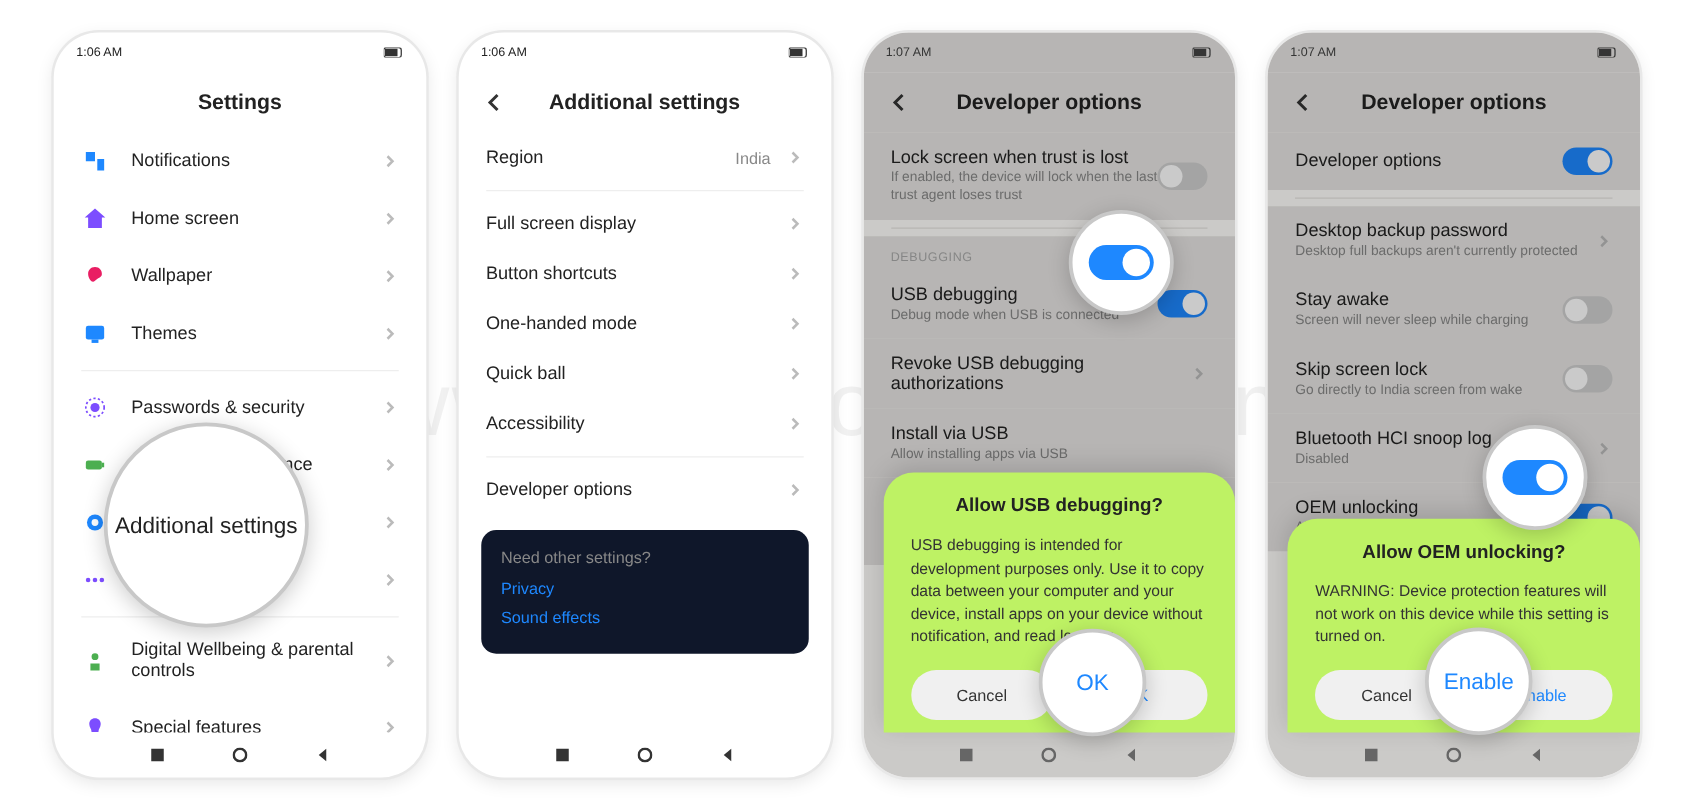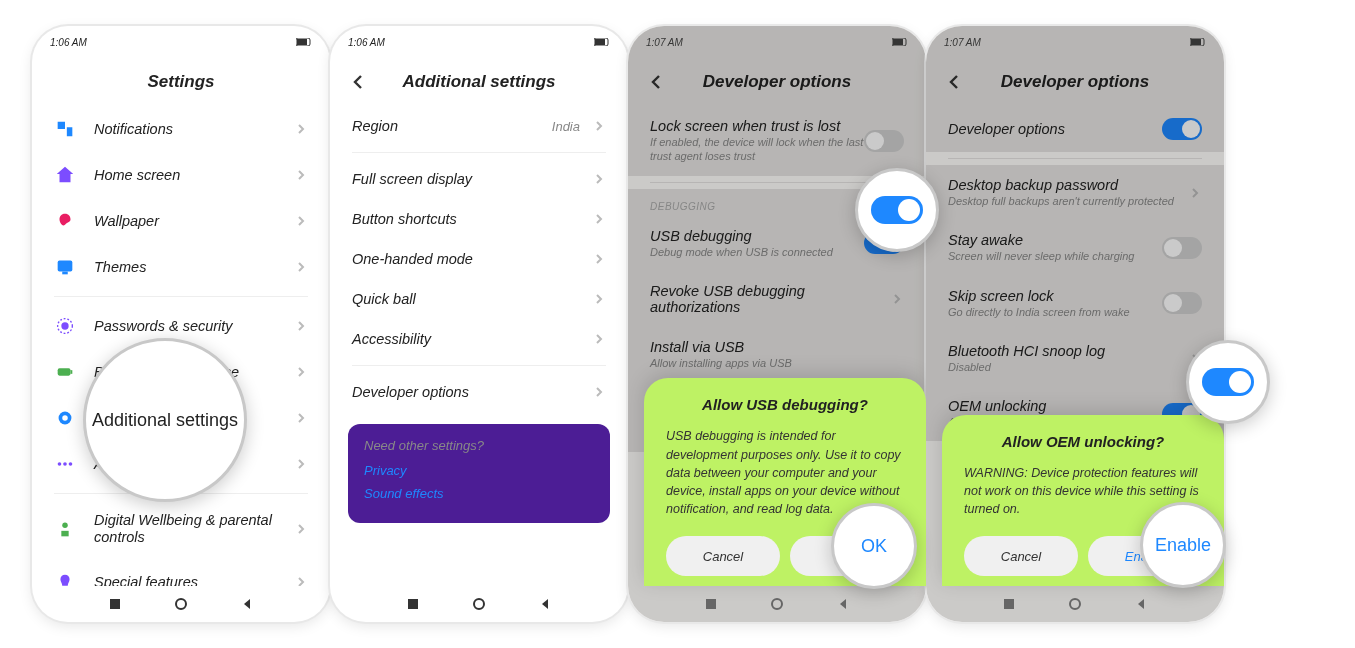--- a/index.html
+++ b/index.html
@@ -1,39 +1,39 @@
 <!DOCTYPE html>
 <html><head>
 <meta charset="utf-8">
 <style>
 * { margin: 0; padding: 0; box-sizing: border-box; font-family: -apple-system, "Helvetica Neue", Arial, sans-serif; }
 body { background: #fff; width: 1355px; height: 648px; position: relative; }
 .watermark { position: absolute; left: 50%; top: 50%; transform: translate(-50%, -50%); font-size: 72px; color: rgba(200,200,200,0.25); font-weight: 300; letter-spacing: 2px; pointer-events: none; z-index: 0; white-space: nowrap; }
-.phones { display: flex; padding: 26px 32px; position: relative; z-index: 1; font-style: italic; }
+.phones { display: flex; gap: 26px; padding: 26px 43px; position: relative; z-index: 1; }
 .phone { width: 298px; height: 596px; border-radius: 36px; background: #fff; box-shadow: 0 0 0 2px #e8e8e8, 0 4px 14px rgba(0,0,0,0.1); overflow: hidden; position: relative; }
 .phone.dim .content, .phone.dim .statusbar { filter: brightness(0.9); }
 .statusbar { height: 32px; display: flex; align-items: center; justify-content: space-between; padding: 0 18px; font-size: 10px; color: #222; }
 .statusbar .right { display: flex; gap: 4px; align-items: center; }
 .statusbar .right svg { display: block; }
 .content { height: calc(100% - 32px - 36px); overflow: hidden; position: relative; }
 .navbar { position: absolute; bottom: 0; left: 0; right: 0; height: 36px; display: flex; align-items: center; justify-content: space-around; padding: 0 50px; }
 .navbar .nk { width: 12px; height: 12px; }
 .header { display: flex; align-items: center; height: 48px; padding: 0 18px; position: relative; }
 .header .title { flex: 1; text-align: center; font-size: 17px; font-weight: 600; color: #222; }
 .header .back { position: absolute; left: 18px; width: 20px; height: 20px; }
 .row { display: flex; align-items: center; padding: 12px 22px; position: relative; }
 .row .icon { width: 22px; height: 22px; margin-right: 18px; flex: none; }
 .row .label { flex: 1; font-size: 14.5px; color: #222; }
 .row .sub { font-size: 11px; color: #888; margin-top: 1px; line-height: 1.3; }
 .row .col { flex: 1; }
 .row .chevron { width: 14px; height: 14px; flex: none; margin-left: 8px; }
 .row .value { font-size: 13px; color: #888; margin-right: 4px; }
 .divider { height: 1px; background: #eee; margin: 6px 22px; }
 .section-label { font-size: 10px; color: #aaa; letter-spacing: 0.5px; padding: 12px 22px 4px; text-transform: uppercase; }
-.helpbox { background: #4c1d95; border-radius: 12px; margin: 12px 18px; padding: 14px 16px; }
+.helpbox { background: #0f172a; border-radius: 12px; margin: 12px 18px; padding: 14px 16px; }
 .helpbox .q { font-size: 13px; color: #888; margin-bottom: 10px; }
 .helpbox .link { font-size: 13px; color: #1e88ff; margin-bottom: 8px; }
 .toggle { width: 40px; height: 22px; border-radius: 11px; background: #d0d0d0; position: relative; flex: none; }
 .toggle::after { content: ''; position: absolute; width: 18px; height: 18px; border-radius: 50%; background: #fff; top: 2px; right: 2px; }
 .toggle.on { background: #1e88ff; }
 .toggle.off::after { left: 2px; right: auto; }
 .dialog { position: absolute; left: 16px; right: 0; bottom: 36px; background: #bef264; border-radius: 24px 24px 0 0; padding: 18px 22px 10px; box-shadow: 0 -4px 20px rgba(0,0,0,0.15); z-index: 5; }
 .phone.dim::before { content: ''; position: absolute; inset: 0; background: rgba(0,0,0,0.12); z-index: 2; border-radius: 36px; }
 .phone.dim .dialog, .phone.dim .navbar { position: absolute; z-index: 6; }
 .dialog .dtitle { text-align: center; font-size: 15px; font-weight: 600; margin-bottom: 14px; color: #222; }

